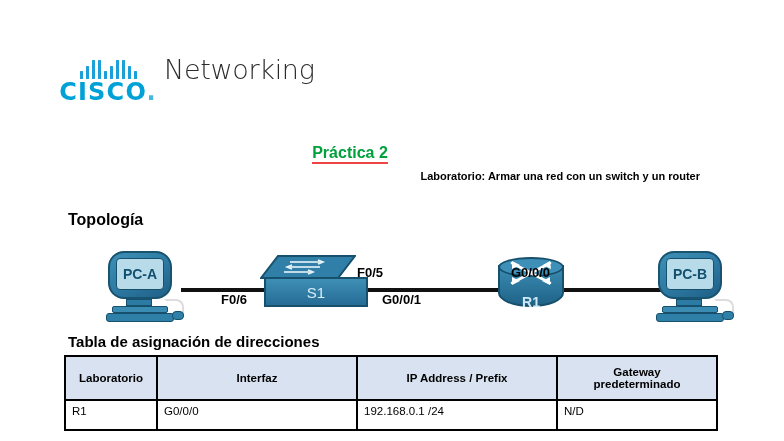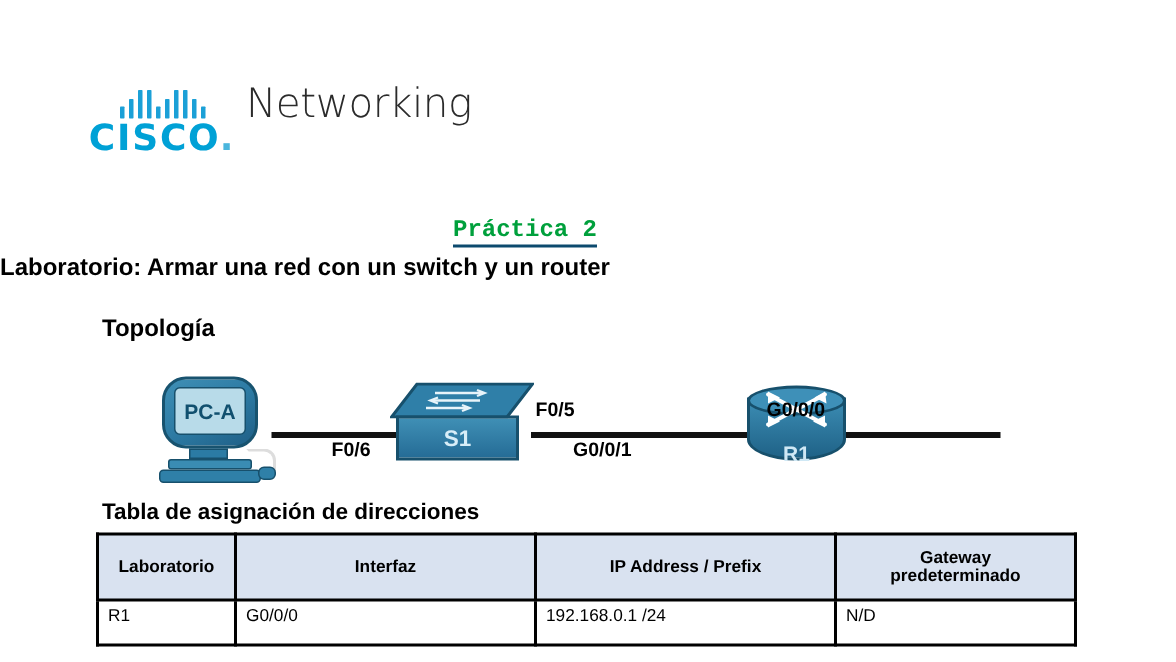--- a/index.html
+++ b/index.html
@@ -71,31 +71,30 @@
     position: absolute;
     left: 0;
     top: 144px;
     width: 700px;
     text-align: center;
     font-size: 16px;
     font-weight: bold;
     color: #00a03c;
   }
   #practica-title span {
-    border-bottom: 2px solid #0c4a6e;
+    border-bottom: 2px solid #ef4444;
     padding-bottom: 1px;
-    font-family: Liberation Mono, monospace;
   }
   #lab-title {
     position: absolute;
     left: 0;
     top: 170px;
     width: 700px;
-    text-align: left;
-    font-size: 16px;
+    text-align: right;
+    font-size: 11px;
     font-weight: bold;
     color: #000000;
   }
   #topologia-heading {
     position: absolute;
     left: 68px;
     top: 211px;
     font-size: 16px;
     font-weight: bold;
     color: #000000;
@@ -217,29 +216,29 @@
 
   
   #switch-s1 {
     position: absolute;
     left: 196px; top: 12px;
     width: 96px; height: 60px;
   }
   #switch-s1 .sw-face {
     position: absolute;
     left: 4px; top: 22px;
-    width: 82px; height: 30px;
+    width: 104px; height: 30px;
     background: linear-gradient(180deg,#3f8fb5,#256c96);
     border: 2px solid #17506c;
     box-sizing: border-box;
     display: flex;
     align-items: center;
     justify-content: center;
     font-size: 15px;
-    font-weight: bold;
+    font-weight: normal;
     color: #d8eef8;
   }
   #switch-s1 .sw-lid {
     position: absolute;
     left: 0; top: 0;
     width: 96px; height: 24px;
   }
 
   
   #router-r1 {
@@ -386,20 +385,30 @@
       <g fill="#ffffff">
         <polygon points="46,2 47,10 39,6"></polygon>
         <polygon points="8,2 16,6 8,10"></polygon>
         <polygon points="46,26 38,22 46,18"></polygon>
         <polygon points="8,26 8,18 16,22"></polygon>
       </g>
     </svg>
     <div class="rt-label">R1</div>
   </div>
 
+  <div class="pc" id="pc-b">
+    <div class="mousecord"></div>
+    <div class="monitor">
+      <div class="screen">PC-B</div>
+    </div>
+    <div class="neck"></div>
+    <div class="base1"></div>
+    <div class="base2"></div>
+    <div class="mouse"></div>
+  </div>
 
   <div class="iflabel" id="if-f06">F0/6</div>
   <div class="iflabel" id="if-f05">F0/5</div>
   <div class="iflabel" id="if-g001">G0/0/1</div>
   <div class="iflabel" id="if-g000">G0/0/0</div>
 </div>
 
 <table id="addr-table">
   <thead>
     <tr>

